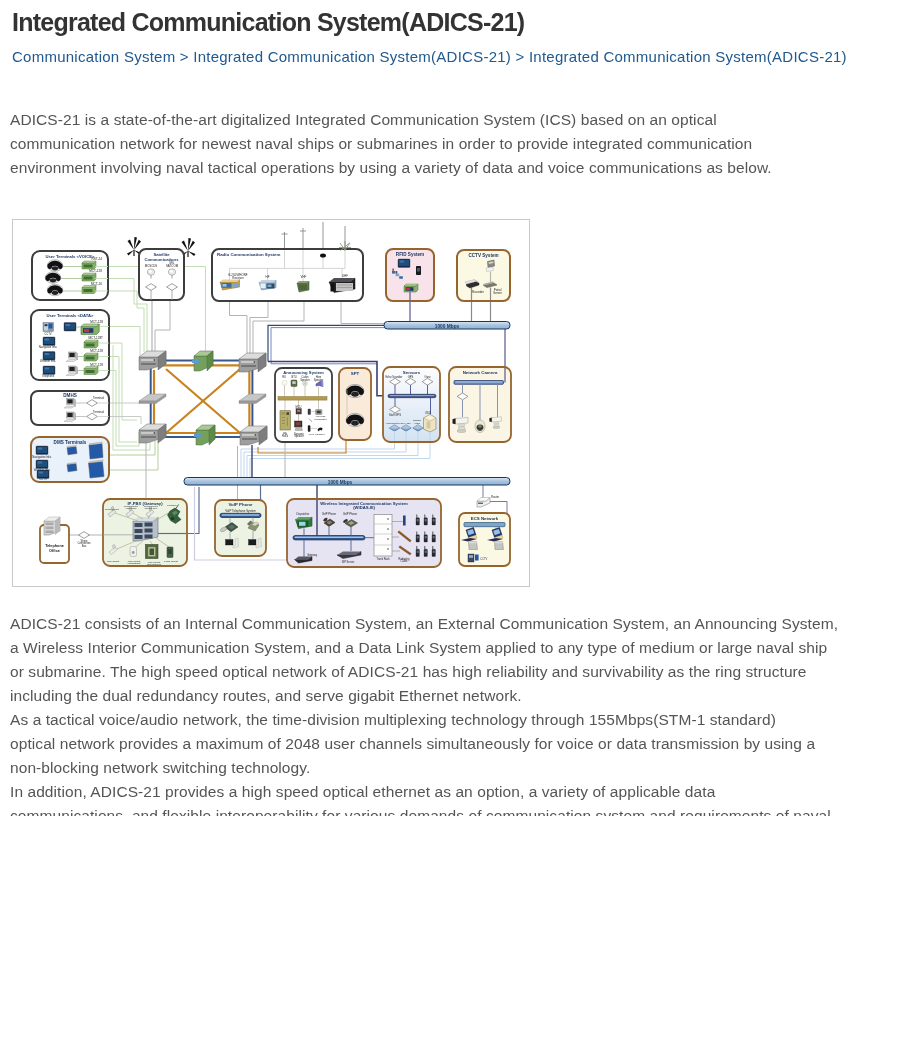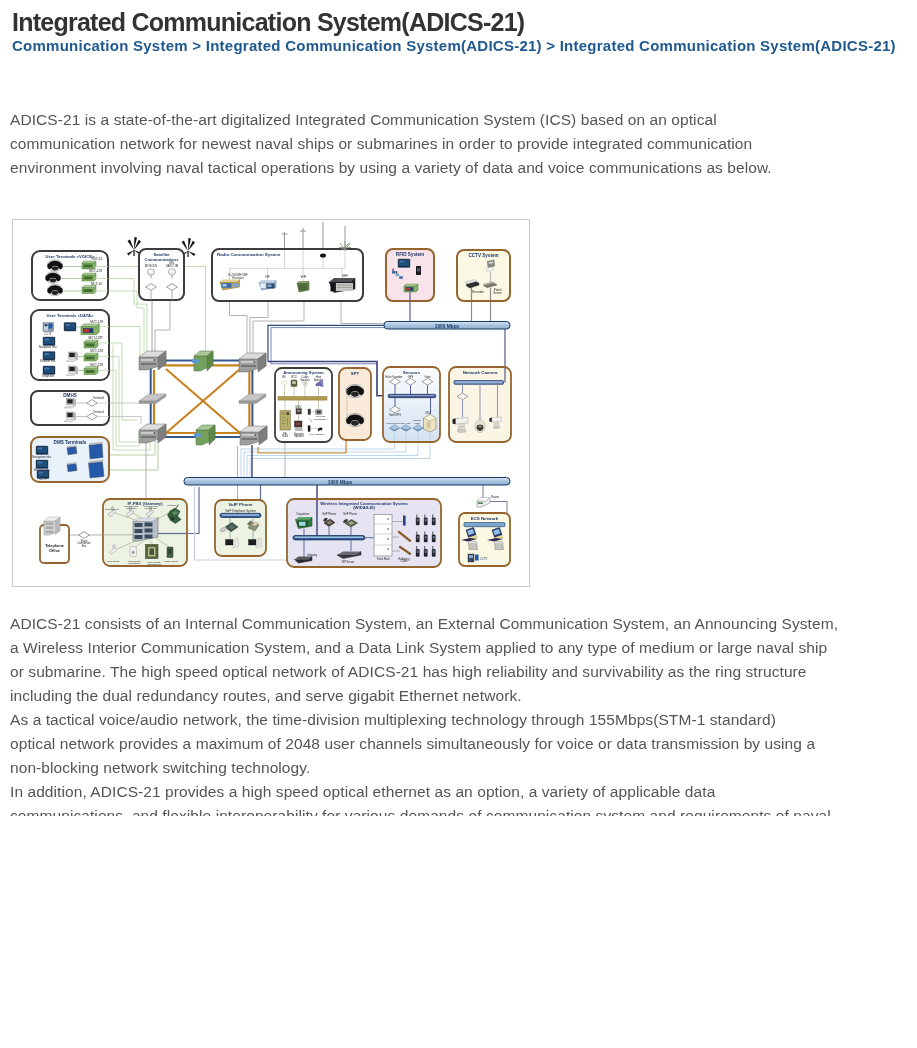--- a/index.html
+++ b/index.html
@@ -12,21 +12,21 @@
   .dashed{border:none;border-top:1px dashed #ccc;}
   .kw-h{font-size:23px;color:#31309a;font-weight:normal;margin:0;letter-spacing:-0.5px;}
   .kw-t{font-size:15.5px;color:#555;}
 </style>
 </head>
 <body>
 <div id="page">
 
   <h1 class="abs" style="left:12px;top:8px;">Integrated Communication System(ADICS-21)</h1>
 
-  <div class="crumb abs" style="left:12px;top:37px;font-weight:bold;">Communication System &gt; Integrated Communication System(ADICS-21) &gt; Integrated Communication System(ADICS-21)</div>
+  <div class="crumb abs" style="left:12px;top:48px;">Communication System &gt; Integrated Communication System(ADICS-21) &gt; Integrated Communication System(ADICS-21)</div>
 
   <div class="body-text abs" style="left:10px;top:108px;width:880px;">ADICS-21 is a state-of-the-art digitalized Integrated Communication System (ICS) based on an optical<br>communication network for newest naval ships or submarines in order to provide integrated communication<br>environment involving naval tactical operations by using a variety of data and voice communications as below.</div>
 
   <div class="abs" style="left:12px;top:219px;width:516px;height:366px;border:1px solid #c9c9c9;background:#fff;">
   <svg width="516" height="366" viewBox="13 220 516 366" xmlns="http://www.w3.org/2000/svg" font-family="Liberation Sans, sans-serif">
   <defs>
     <linearGradient id="barg" x1="0" y1="0" x2="0" y2="1">
       <stop offset="0" stop-color="#dce8f4"></stop>
             <stop offset="0.5" stop-color="#a8c2de"></stop>
             <stop offset="1" stop-color="#8fb0d4"></stop>

